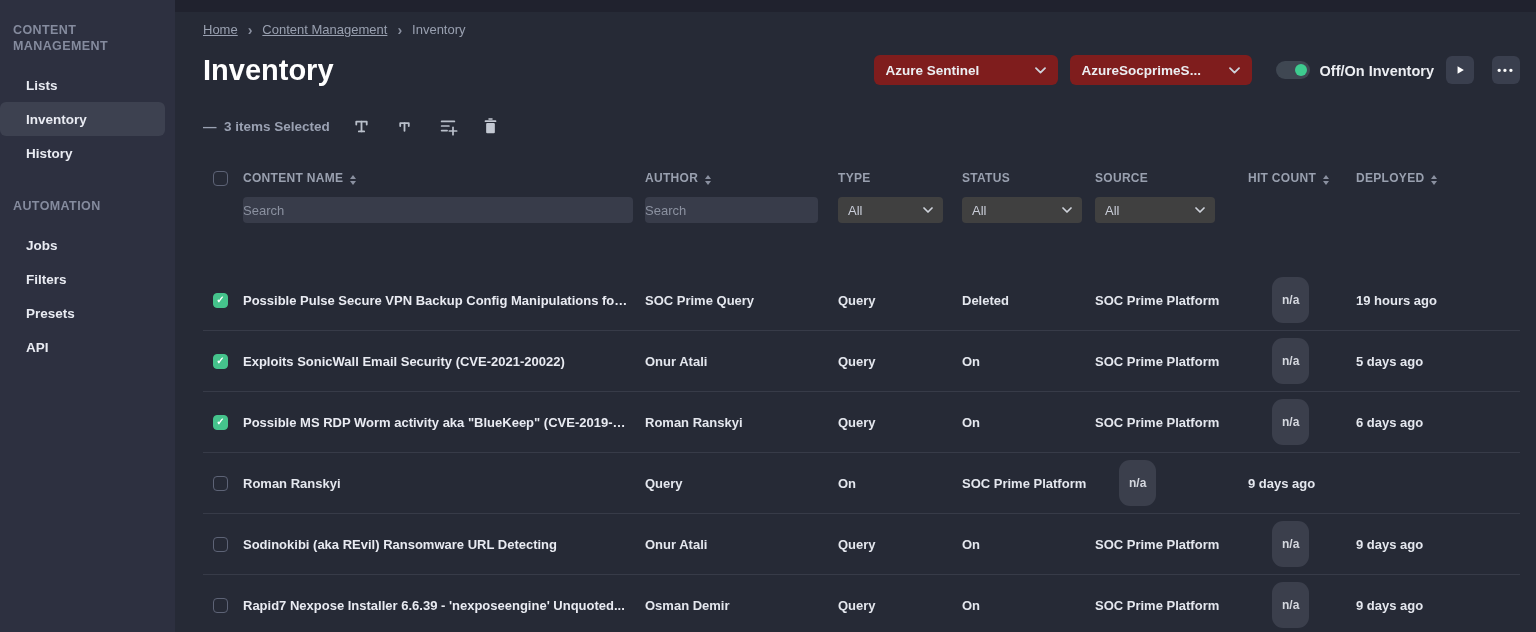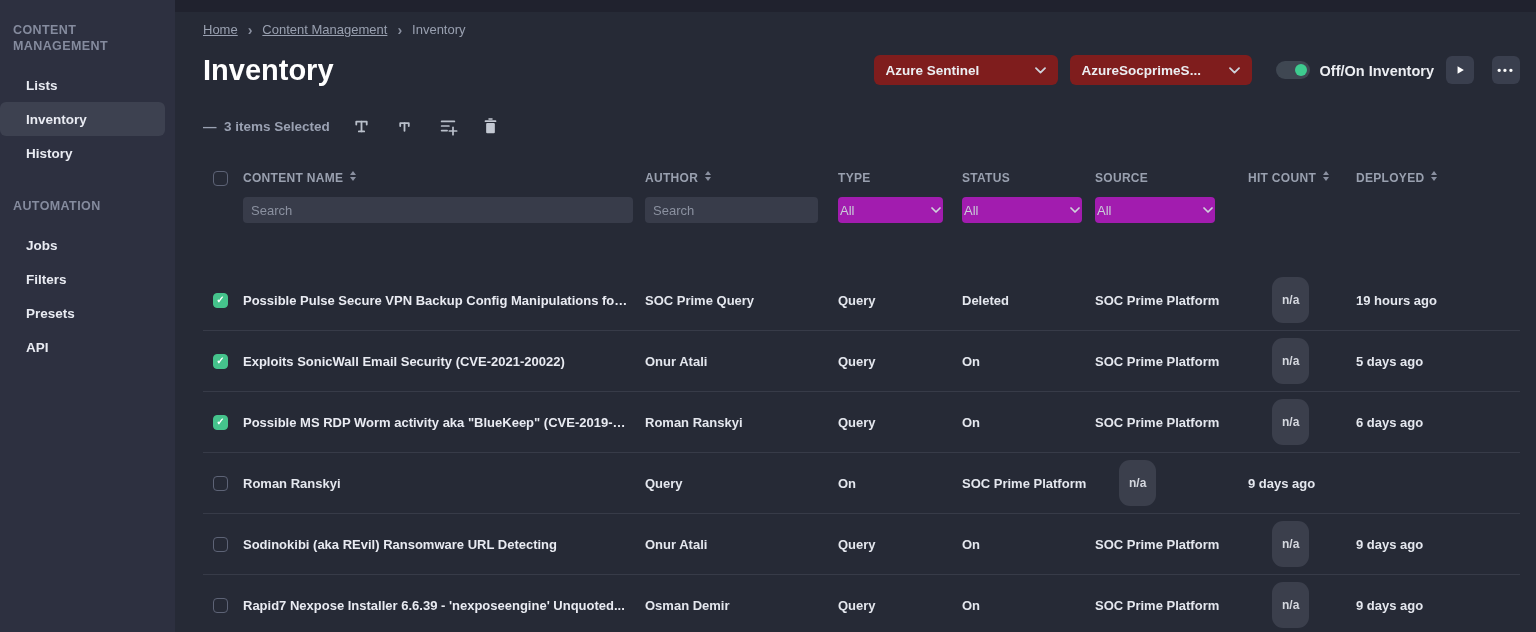--- a/index.html
+++ b/index.html
@@ -35,31 +35,31 @@
   .icon-btn.more{margin-left:6px}
   .more-dots{color:#fff;font-size:11px;letter-spacing:2px;font-weight:700}
   
   .toolbar{display:flex;align-items:center;margin-top:22px;height:24px}
   .sel-count{color:#9aa1b2;font-size:13.5px;font-weight:600}
   .tool-icons{display:flex;align-items:center;gap:24px;margin-left:22px}
   .t-ic{display:flex;cursor:pointer}
   
   .grid{display:grid;grid-template-columns:40px 402px 193px 124px 133px 153px 108px 1fr;align-items:center}
   .thead{margin-top:26px;height:28px}
-  .th{display:flex;align-items:flex-start;font-size:12px;font-weight:700;letter-spacing:.3px;color:#99a0af;text-transform:uppercase}
+  .th{display:flex;align-items:flex-end;font-size:12px;font-weight:700;letter-spacing:.3px;color:#99a0af;text-transform:uppercase}
   .sort{display:inline-flex;flex-direction:column;gap:2px;margin-left:7px;cursor:pointer}
   .sort i{width:0;height:0;border-left:3.5px solid transparent;border-right:3.5px solid transparent}
   .sort .up{border-bottom:4px solid #8a90a0}
   .sort .dn{border-top:4px solid #8a90a0}
   .filters{margin-top:4px;height:28px}
-  .f-input{height:26px;box-sizing:border-box;background:#383c4a;border:none;border-radius:4px;color:#e5e5e5;font-size:13px;padding:0 8px;outline:none;font-family:"Liberation Sans",sans-serif}
+  .f-input{height:26px;box-sizing:border-box;background:#383c4a;border:none;border-radius:4px;color:#e5e5e5;font-size:13px;padding:0 0;outline:none;font-family:"Liberation Sans",sans-serif}
   .f-input::placeholder{color:#8b91a0}
   .f-input.wide{width:390px}
   .f-input.med{width:173px}
-  .f-select{height:26px;box-sizing:border-box;background:#a21caf;border-radius:4px;display:flex;align-items:center;padding:0 2px;font-size:13px;color:#c9cdd8;cursor:pointer}
+  .f-select{height:26px;box-sizing:border-box;background:#404040;border-radius:4px;display:flex;align-items:center;padding:0 10px;font-size:13px;color:#c9cdd8;cursor:pointer}
   .f-select .chev{margin-left:auto;display:flex}
   .f-select.s1{width:105px}
   .f-select.s2{width:120px}
   .f-select.s3{width:120px}
   .rows{margin-top:46px}
   .row{height:60px;cursor:pointer}
   .row + .row{border-top:1px solid #373b48}
   .cell{font-size:13px;font-weight:600;color:#e4e7ee}
   .cell.name{white-space:nowrap;overflow:hidden;text-overflow:ellipsis;padding-right:14px;color:#e9ebf2}
   .cb{width:15px;height:15px;margin-left:10px;border:1.5px solid #5d6376;border-radius:4px;box-sizing:border-box;display:flex;align-items:center;justify-content:center;cursor:pointer}

